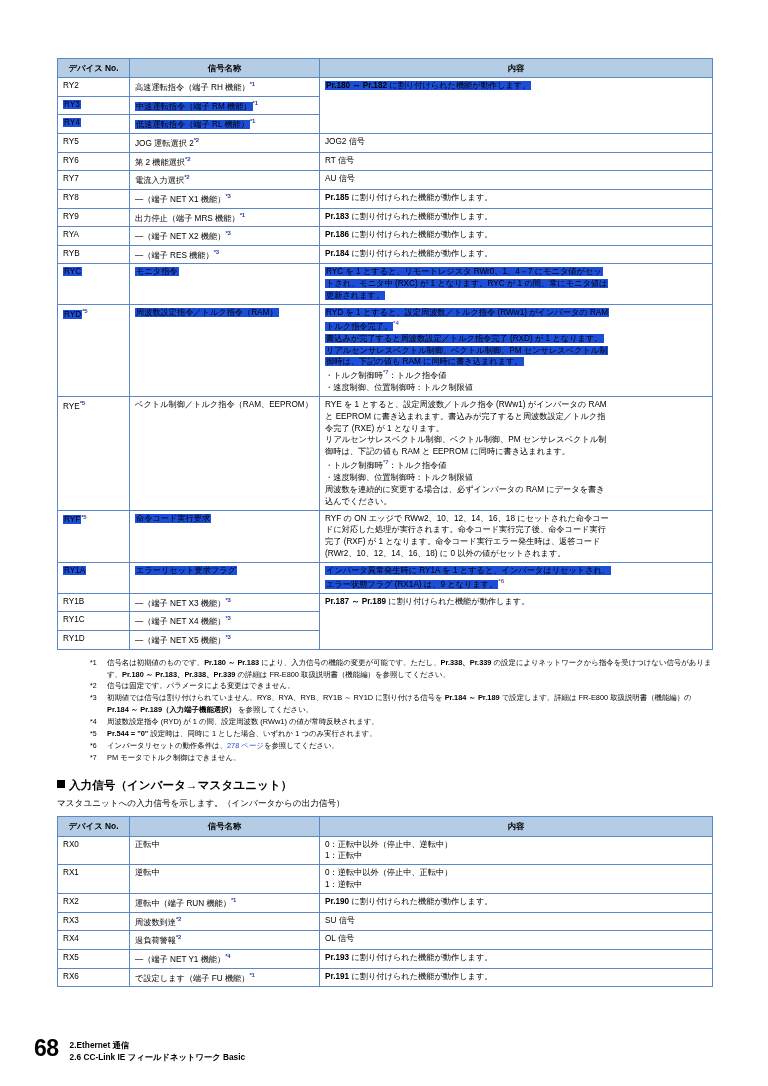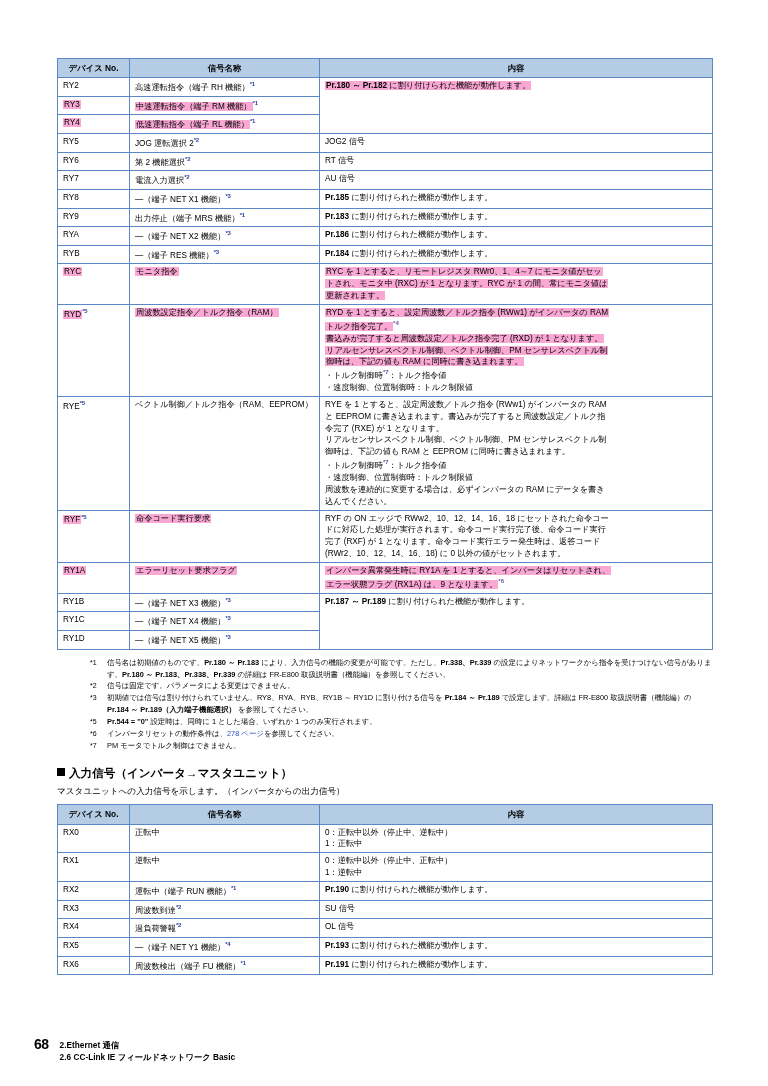--- a/index.html
+++ b/index.html
@@ -40,21 +40,21 @@
     border-bottom: 1px solid #5b87c5;
   }
   .c-dev  { width: 72px; }
   .c-name { width: 190px; }
   .c-desc { width: 393px; }
 
   .vmid { vertical-align: middle; }
 
   
   .hl {
-    background: #f9a8d4;
+    background: #1d4ed8;
     padding: 0 1px;
     box-decoration-break: clone;
     -webkit-box-decoration-break: clone;
   }
   .b { font-weight: bold; }
   .sup {
     font-size: 6px;
     vertical-align: super;
     color: #2b3fa0;
     font-weight: bold;
@@ -103,21 +103,21 @@
 
   
   .footer {
     position: absolute;
     left: 34px;
     bottom: 22px;
     display: flex;
     align-items: flex-start;
   }
   .folio {
-    font-size: 14px;
+    font-size: 23px;
     font-weight: bold;
     line-height: 1;
     margin-right: 11px;
     letter-spacing: -0.5px;
   }
   .foot-lines { font-size: 8.3px; font-weight: bold; line-height: 1.42; padding-top: 3px;}
 
   .content { position:absolute; left:57px; top:58px; width: 658px; }
 </style>
 </head>
@@ -285,20 +285,24 @@
       <div class="fn-row">
         <div class="fn-mark">*2</div>
         <div class="fn-text"><span>信号は固定です。パラメータによる変更はできません。</span></div>
       </div>
 
       <div class="fn-row">
         <div class="fn-mark">*3</div>
         <div class="fn-text"><span>初期値では信号は割り付けられていません。RY8、RYA、RYB、RY1B ～ RY1D に割り付ける信号を </span><span class="b">Pr.184 ～ Pr.189</span><span> で設定します。詳細は FR-E800 取扱説明書（機能編）の </span><span class="b">Pr.184 ～ Pr.189（入力端子機能選択）</span><span> を参照してください。</span></div>
       </div>
 
+      <div class="fn-row">
+        <div class="fn-mark">*4</div>
+        <div class="fn-text"><span>周波数設定指令 (RYD) が 1 の間、設定周波数 (RWw1) の値が常時反映されます。</span></div>
+      </div>
 
       <div class="fn-row">
         <div class="fn-mark">*5</div>
         <div class="fn-text"><span class="b">Pr.544 = "0"</span><span> 設定時は、同時に 1 とした場合、いずれか 1 つのみ実行されます。</span></div>
       </div>
 
       <div class="fn-row">
         <div class="fn-mark">*6</div>
         <div class="fn-text"><span>インバータリセットの動作条件は、</span><span class="link">278 ページ</span><span>を参照してください。</span></div>
       </div>
@@ -360,21 +364,21 @@
         </tr>
 
         <tr>
           <td class="c-dev"><span>RX5</span></td>
           <td class="c-name"><span>―（端子 NET Y1 機能）</span><span class="sup">*4</span></td>
           <td class="c-desc"><span class="b">Pr.193</span><span> に割り付けられた機能が動作します。</span></td>
         </tr>
 
         <tr>
           <td class="c-dev"><span>RX6</span></td>
-          <td class="c-name"><span>周波数検出（端子 FU 機能）</span><span class="sup">*1</span></td>
+          <td class="c-name"><span>で設定します（端子 FU 機能）</span><span class="sup">*1</span></td>
           <td class="c-desc"><span class="b">Pr.191</span><span> に割り付けられた機能が動作します。</span></td>
         </tr>
 
       </tbody>
     </table>
 
   </div>
 
   <div class="footer">
     <div class="folio">68</div>

